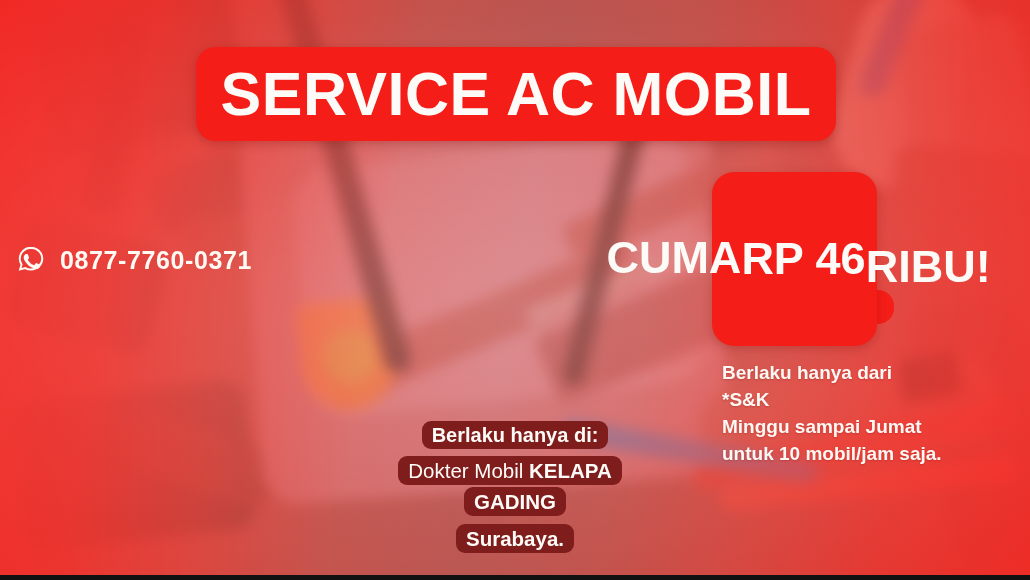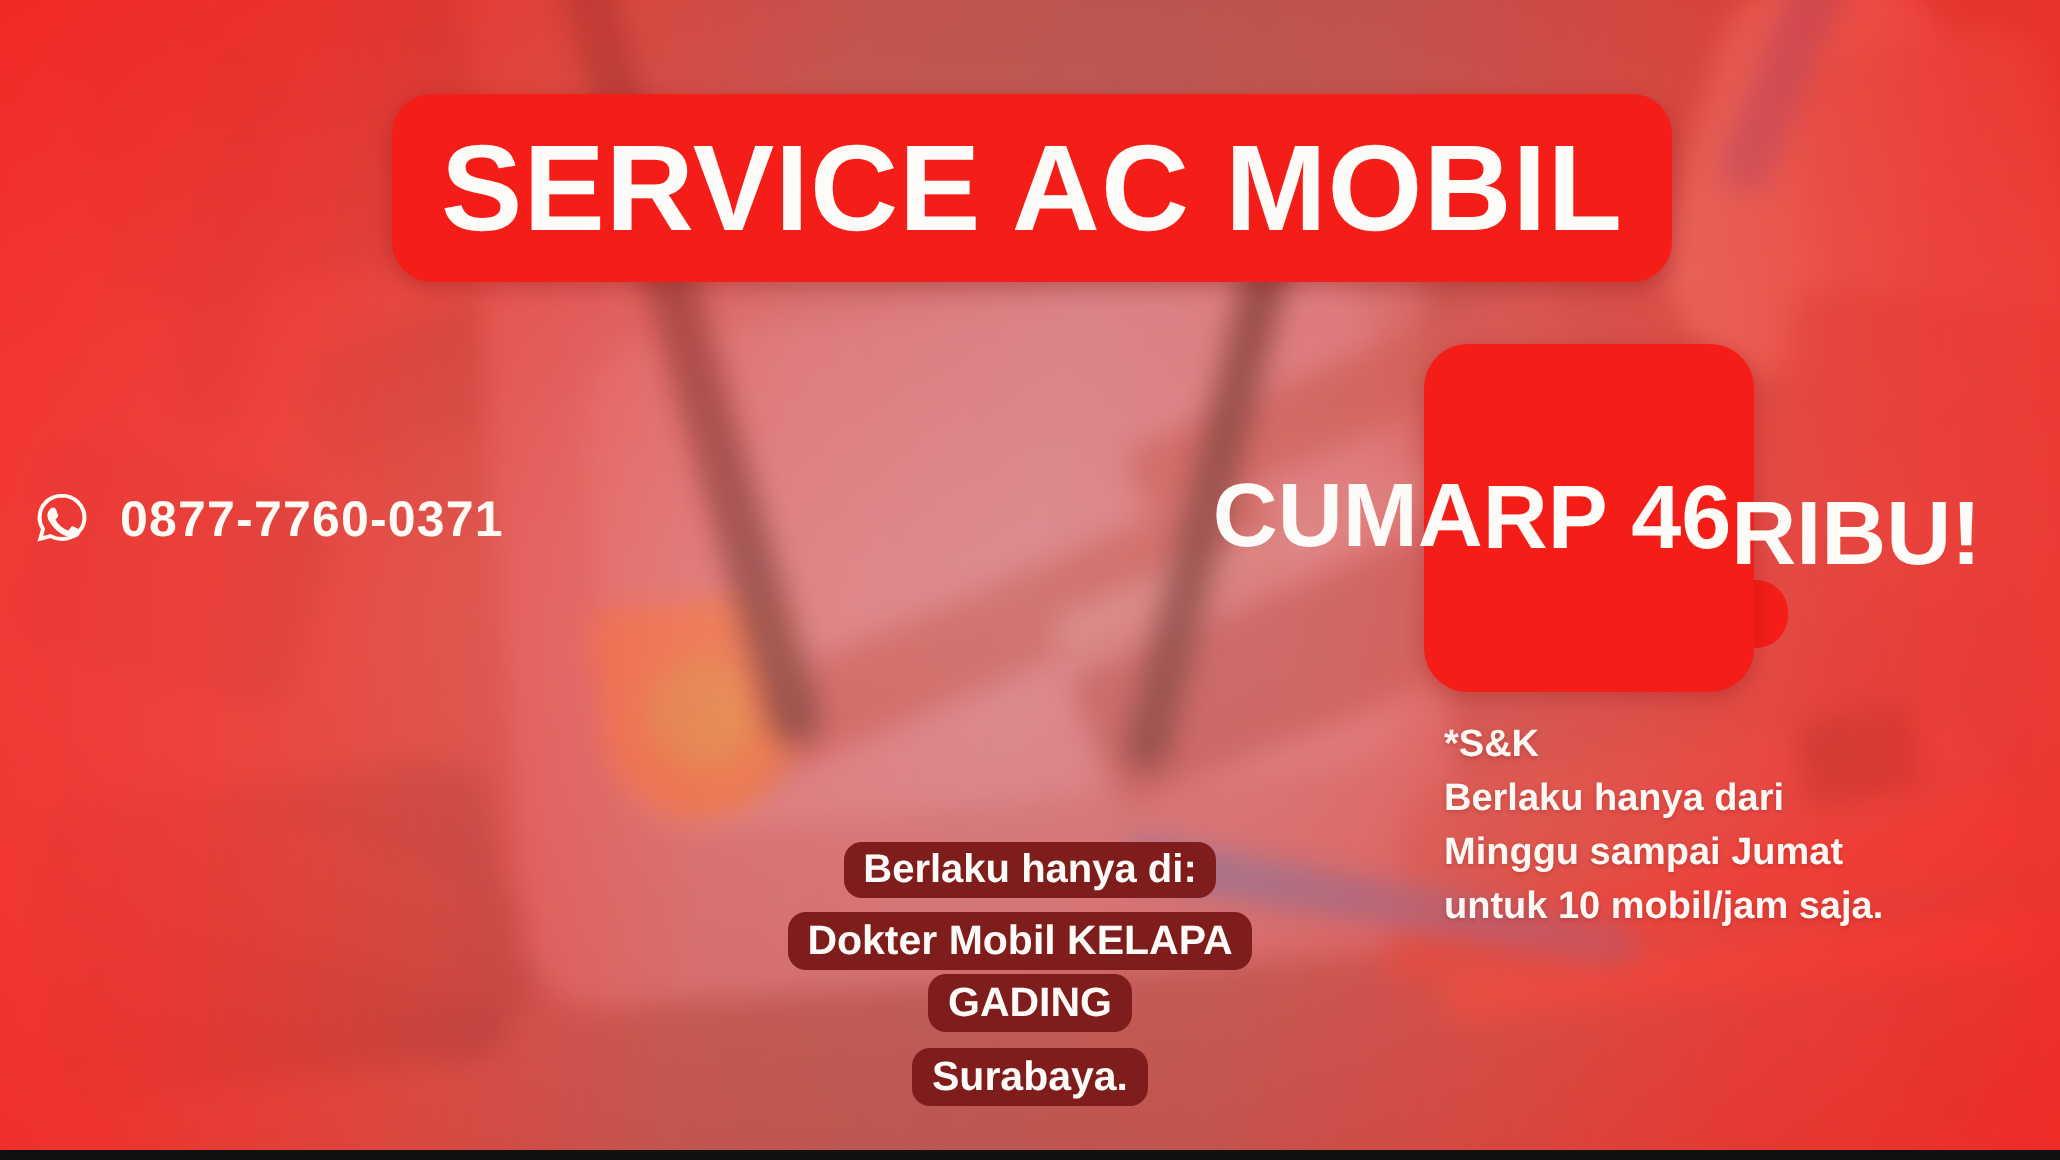--- a/index.html
+++ b/index.html
@@ -161,21 +161,21 @@
   }
   #location .hl{
     background:#7f1d1d;color:#fdfbf7;
     padding:3px 10px;border-radius:9px;
     box-decoration-break:clone;-webkit-box-decoration-break:clone;
     font-size:20px;font-weight:700;
   }
   #location .title .hl{font-size:20px;}
   #location .addr{margin-top:6px;}
   #location .addr .hl{font-size:20.5px;font-weight:700;}
-  #location .addr .reg{font-weight:700;}
+  #location .addr .reg{font-weight:400;}
 </style>
 </head>
 <body>
 
 <div id="banner">
 
   <div class="bg-base"></div>
   <div class="bg-photo">
     <i class="p1"></i>
       <i class="p2"></i>
@@ -229,22 +229,22 @@
     <div class="tail"></div>
     <div class="bub"></div>
     <div class="lines">
       <span class="l1">CUMA</span>
       <span class="l2">RP 46</span>
       <span class="l3">RIBU!</span>
     </div>
   </div>
 
   <div id="terms">
+    <div>Berlaku hanya dari</div>
     <div>*S&amp;K</div>
-    <div>Berlaku hanya dari</div>
     <div>Minggu sampai Jumat</div>
     <div>untuk 10 mobil/jam saja.</div>
   </div>
 
   <div id="location">
     <div class="ln title">
       <span class="hl">Berlaku hanya di:</span>
     </div>
     <div class="ln addr">
       <span class="hl">

